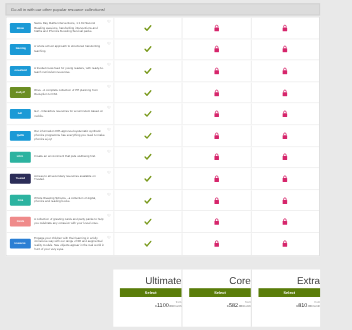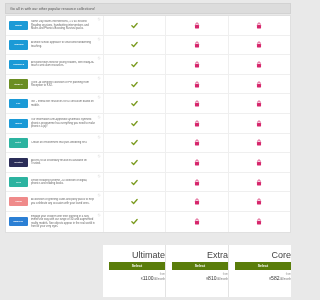--- a/index.html
+++ b/index.html
@@ -419,34 +419,34 @@
         <div class="tier-name">Ultimate</div>
      <button class="select-btn">
        <span class="select-label">Select</span>
      </button>
      <div class="from-label">from</div>
      <div class="price-line">
        <span class="price-cur">R</span><span class="price-main">1100</span><span class="price-dec">.00</span><span class="price-per">/month</span>
      </div>
       </div>
       <div class="price-col">
+        <div class="tier-name">Core</div>
+     <button class="select-btn">
+       <span class="select-label">Select</span>
+     </button>
+     <div class="from-label">from</div>
+     <div class="price-line">
+       <span class="price-cur">R</span><span class="price-main">582</span><span class="price-dec">.00</span><span class="price-per">/month</span>
+     </div>
+      </div>
+      <div class="price-col">
         <div class="tier-name">Extra</div>
      <button class="select-btn">
        <span class="select-label">Select</span>
      </button>
      <div class="from-label">from</div>
      <div class="price-line">
        <span class="price-cur">R</span><span class="price-main">810</span><span class="price-dec">.00</span><span class="price-per">/month</span>
      </div>
       </div>
-      <div class="price-col">
-        <div class="tier-name">Core</div>
-     <button class="select-btn">
-       <span class="select-label">Select</span>
-     </button>
-     <div class="from-label">from</div>
-     <div class="price-line">
-       <span class="price-cur">R</span><span class="price-main">582</span><span class="price-dec">.00</span><span class="price-per">/month</span>
-     </div>
-      </div>
     </div>
 
 </div>
 
 </body></html>

